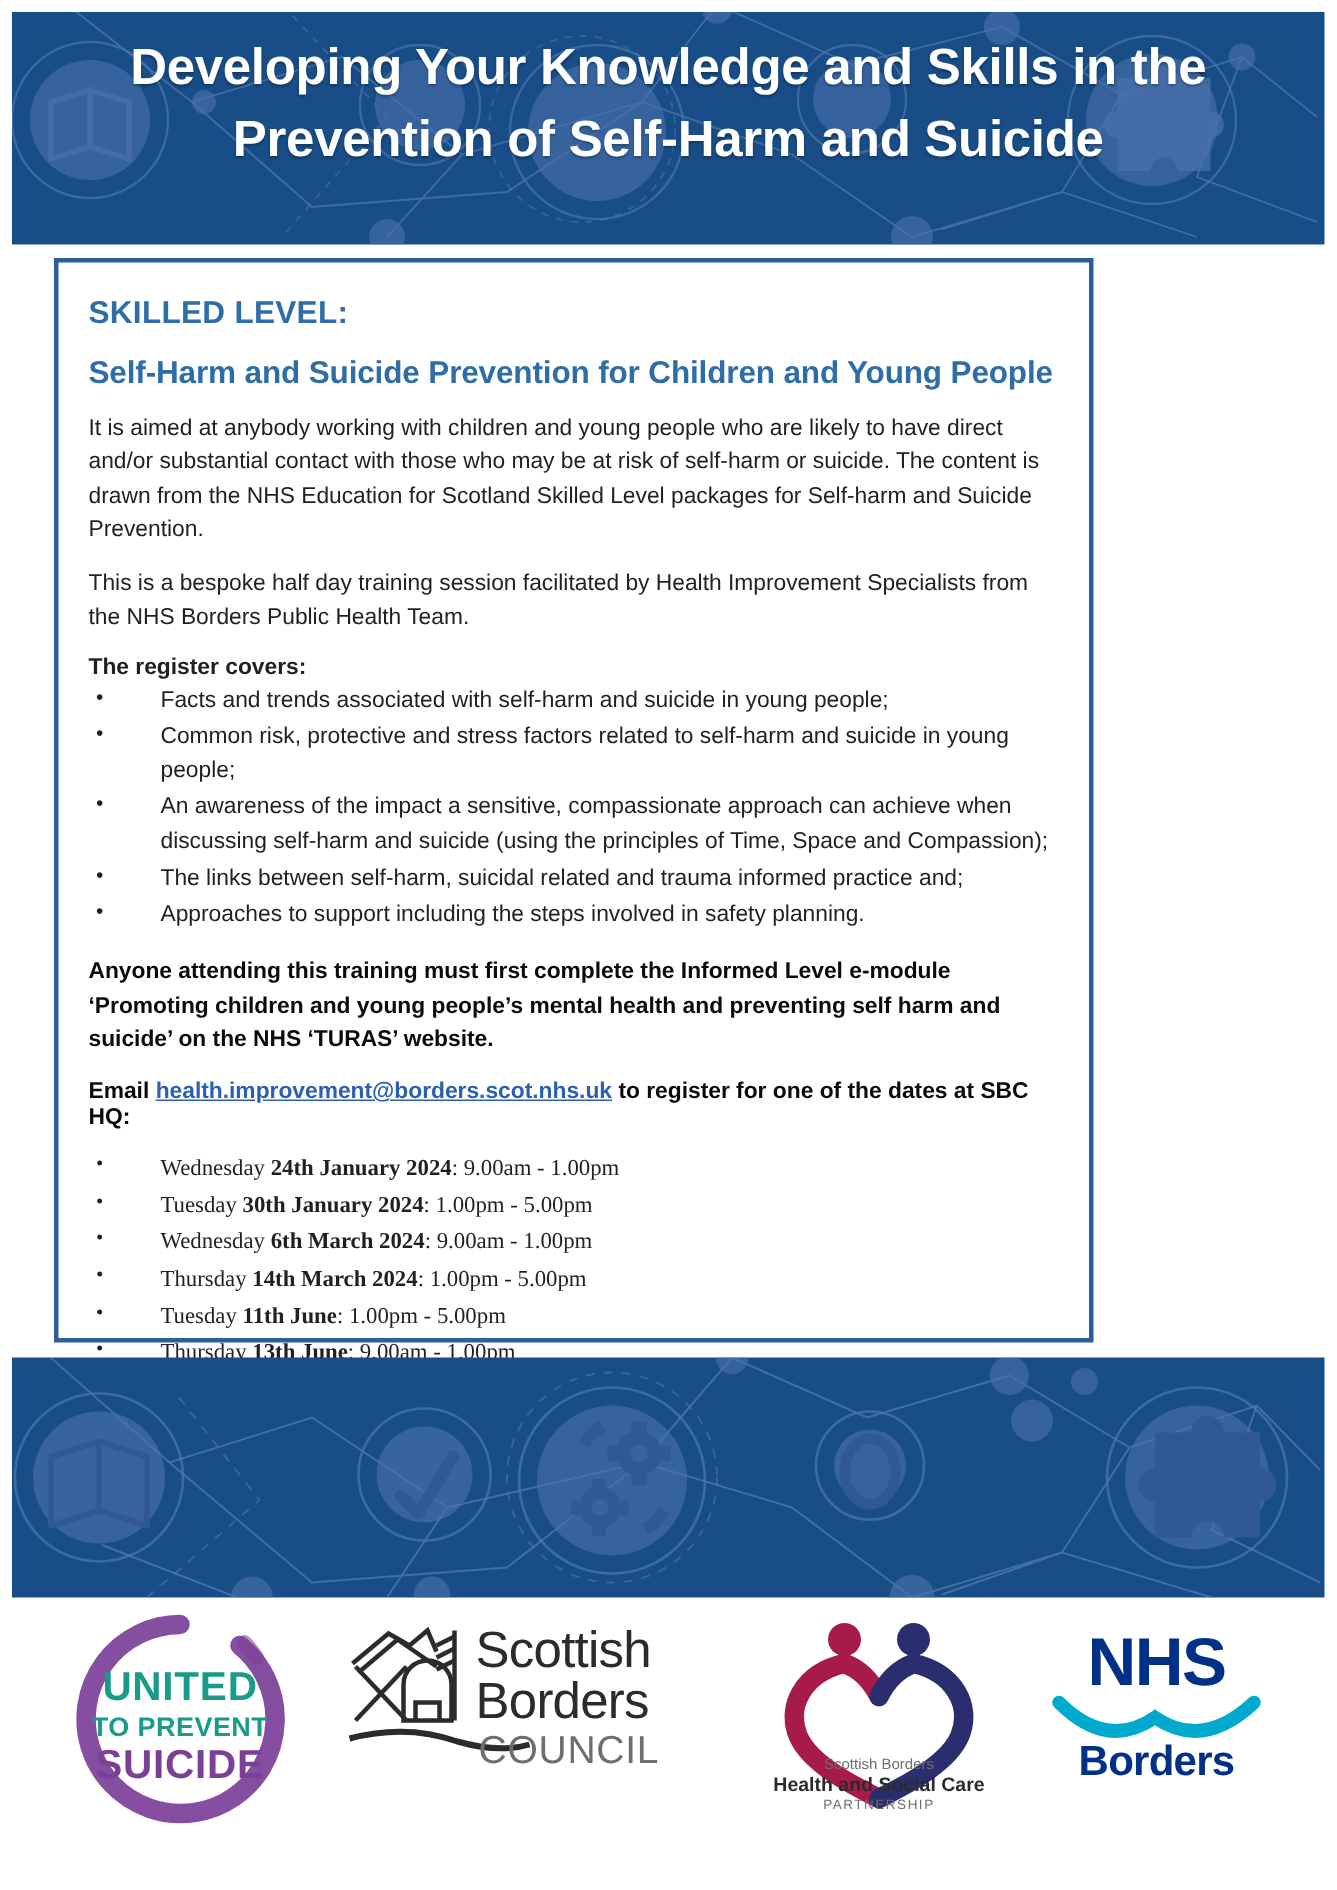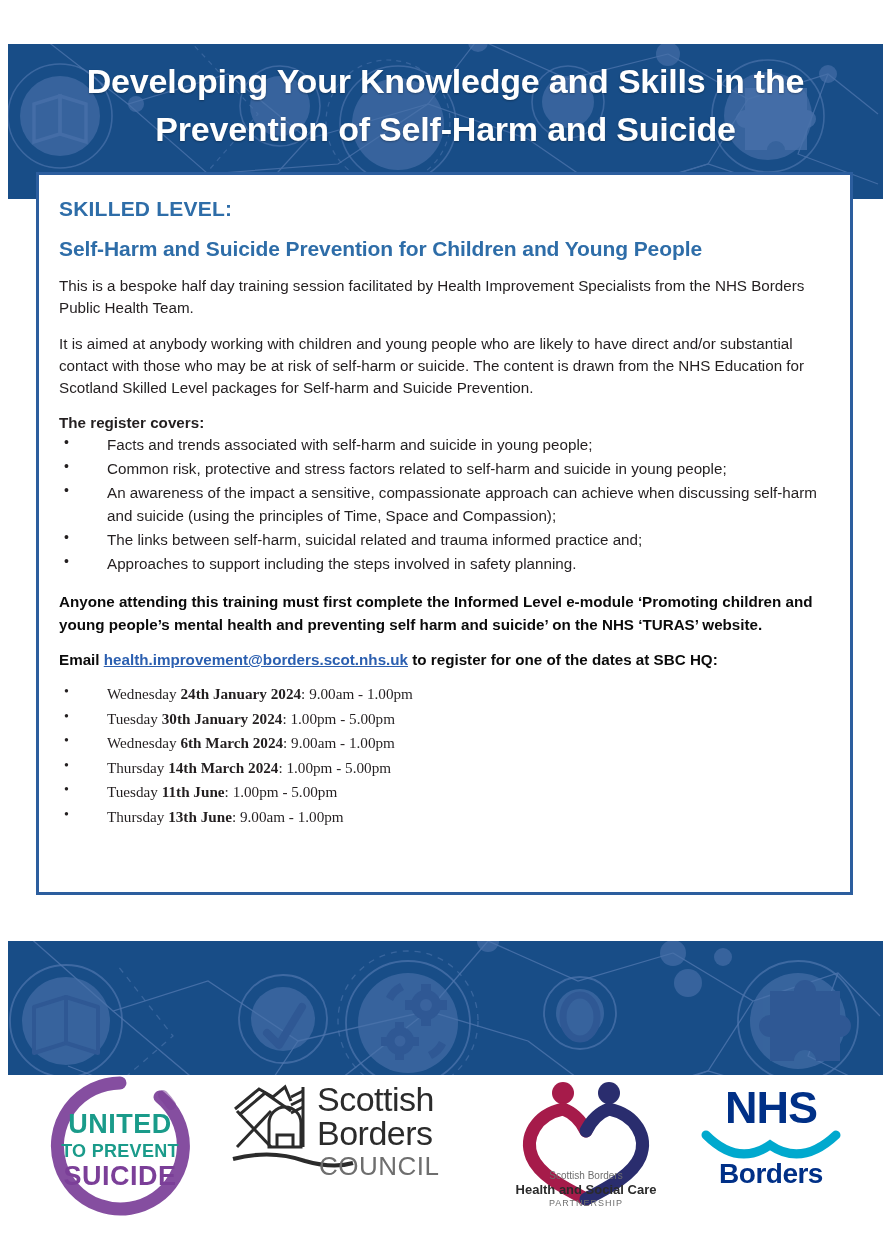--- a/index.html
+++ b/index.html
@@ -23,21 +23,20 @@
     background: #ffffff;
   }
 
   
   .banner {
     position: absolute;
     left: 8px;
     width: 875px;
     background: #184D87;
     overflow: hidden;
-    margin-top: 36px;
   }
   .banner-top {
     top: 8px;
     height: 155px;
   }
   .banner-bottom {
     top: 905px;
     height: 160px;
   }
   .banner-net {
@@ -62,21 +61,21 @@
     padding: 0 26px;
     box-sizing: border-box;
     text-shadow: 0 1px 2px rgba(0,0,0,0.30);
   }
 
   
   .card {
     position: absolute;
     left: 36px;
     top: 172px;
-    width: 817px;
+    width: 693px;
     height: 723px;
     box-sizing: border-box;
     background: #ffffff;
     border: 3px solid #2C5E9E;
     box-shadow: 0 0 0 1px #ffffff inset;
   }
   .card-inner {
     padding: 22px 20px 10px 20px;
   }
 
@@ -248,22 +247,22 @@
     </svg>
     <div class="banner-title">Developing Your Knowledge and Skills in the Prevention of Self-Harm and Suicide</div>
   </div>
 
   <div class="card">
     <div class="card-inner">
 
       <h1 class="level">SKILLED LEVEL:</h1>
       <h2 class="subject">Self-Harm and Suicide Prevention for Children and Young People</h2>
 
+      <p class="body">It is aimed at anybody working with children and young people who are likely to have direct and/or substantial contact with those who may be at risk of self-harm or suicide. The content is drawn from the NHS Education for Scotland Skilled Level packages for Self-harm and Suicide Prevention.</p>
       <p class="body tight">This is a bespoke half day training session facilitated by Health Improvement Specialists from the NHS Borders Public Health Team.</p>
-      <p class="body">It is aimed at anybody working with children and young people who are likely to have direct and/or substantial contact with those who may be at risk of self-harm or suicide. The content is drawn from the NHS Education for Scotland Skilled Level packages for Self-harm and Suicide Prevention.</p>
 
       <div class="covers-head">The register covers:</div>
       <ul class="bullets">
         <li>Facts and trends associated with self-harm and suicide in young people;</li>
         <li>Common risk, protective and stress factors related to self-harm and suicide in young people;</li>
         <li>An awareness of the impact a sensitive, compassionate approach can achieve when discussing self-harm and suicide (using the principles of Time, Space and Compassion);</li>
         <li>The links between self-harm, suicidal related and trauma informed practice and;</li>
         <li>Approaches to support including the steps involved in safety planning.</li>
       </ul>
 

